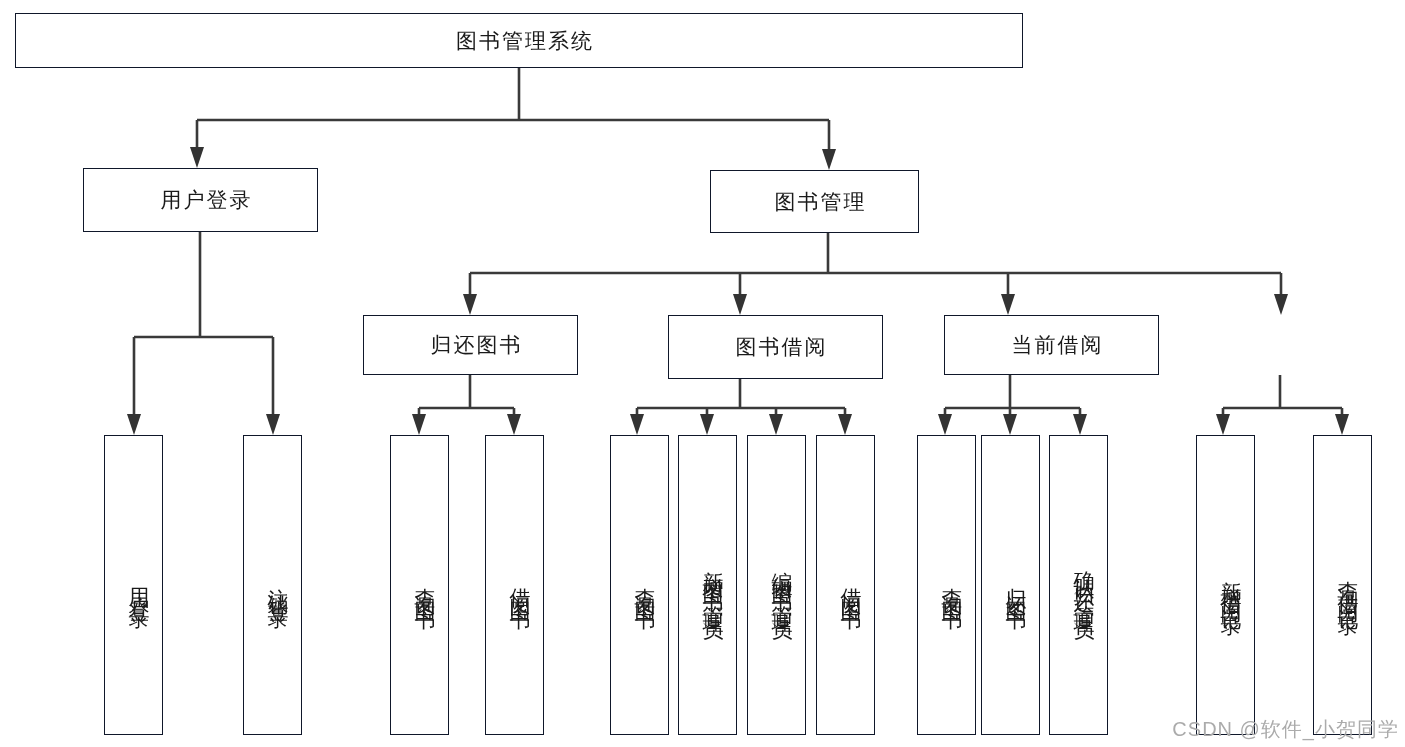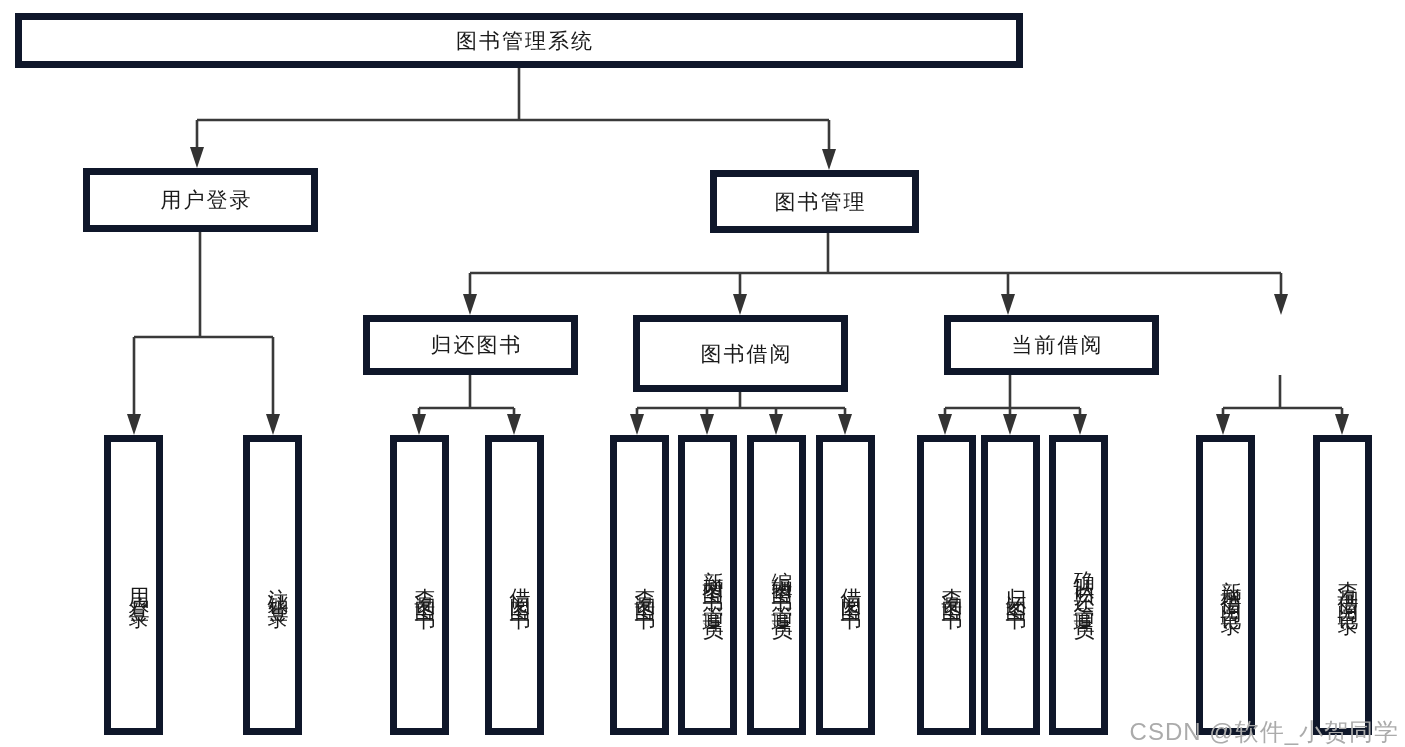--- a/index.html
+++ b/index.html
@@ -8,21 +8,21 @@
     width:1405px;height:747px;
     background:#ffffff;
     font-family:"Liberation Sans", sans-serif;
     overflow:hidden;
   }
   .wires{position:absolute;left:0;top:0;z-index:1;}
   .node{
     position:absolute;
     box-sizing:border-box;
     background:#ffffff;
-    border:7px solid #0f172a;
+    border:1px solid #0f172a;
     display:flex;align-items:center;justify-content:center;
     color:#1a1a1a;
     z-index:2;
     padding-left:12px;
   }
   .node.h span{
     font-size:21px;
     letter-spacing:2px;
     white-space:nowrap;
   }
@@ -30,21 +30,21 @@
     writing-mode:vertical-rl;
     text-orientation:mixed;
     font-size:21px;
     letter-spacing:7px;
     line-height:1;
   }
   .watermark{
     position:absolute;
     right:6px;top:716px;
     z-index:4;
-    font-size:24px;
+    font-size:20px;
     color:#ababab;
     letter-spacing:1px;
     white-space:nowrap;
   }
 </style>
 </head>
 <body>
 
 <div class="canvas">
 
@@ -88,21 +88,21 @@
   <div class="node h" style="left:83px;top:168px;width:235px;height:64px">
     <span>用户登录</span>
   </div>
   <div class="node h" style="left:710px;top:170px;width:209px;height:63px">
     <span>图书管理</span>
   </div>
 
   <div class="node h" style="left:363px;top:315px;width:215px;height:60px">
     <span>归还图书</span>
   </div>
-  <div class="node h" style="left:633px;top:315px;width:215px;height:77px">
+  <div class="node h" style="left:668px;top:315px;width:215px;height:64px">
     <span>图书借阅</span>
   </div>
   <div class="node h" style="left:944px;top:315px;width:215px;height:60px">
     <span>当前借阅</span>
   </div>
 
   <div class="node v" style="left:104px;top:435px;width:59px;height:300px">
     <span>用户登录</span>
   </div>
   <div class="node v" style="left:243px;top:435px;width:59px;height:300px">

